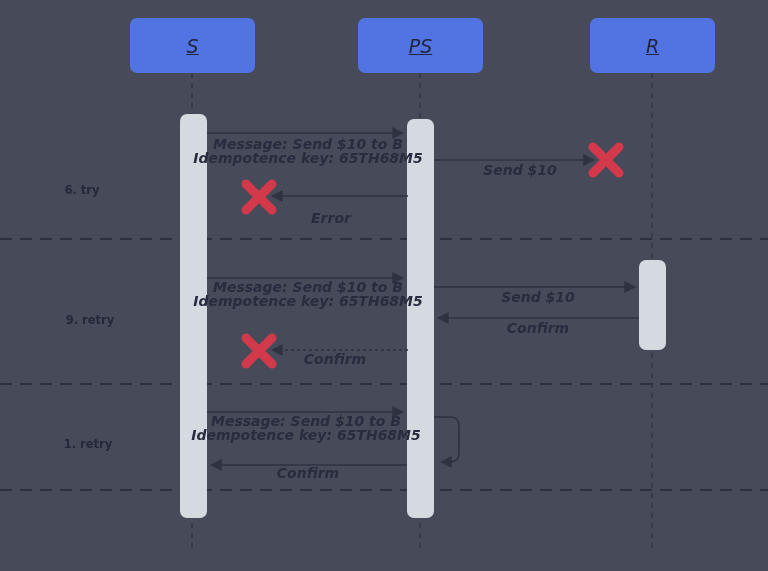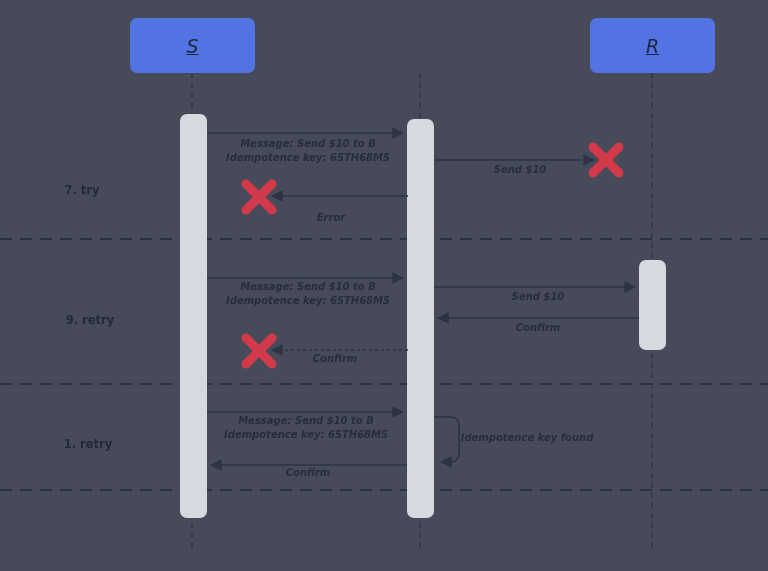--- a/index.html
+++ b/index.html
@@ -22,21 +22,21 @@
   .p-r  { left:590px; }
   .activation {
     position:absolute; width:27px; background:#d5d9e0;
     border-radius:7px; z-index:1;
   }
   .act-s  { left:180px; top:114px; height:404px; }
   .act-ps { left:407px; top:119px; height:399px; }
   .act-r  { left:639px; top:260px; height:90px; }
   .label {
     position:absolute; z-index:4; transform:translate(-50%,-50%);
-    color:#272c3e; font-size:10px; font-style:italic; font-weight:700;
+    color:#272c3e; font-size:14px; font-style:italic; font-weight:700;
     white-space:nowrap; text-align:center; line-height:14px;
   }
   .phase {
     position:absolute; z-index:4; transform:translate(-50%,-50%);
     color:#23283a; font-size:11.5px; font-weight:700; white-space:nowrap;
   }
   .arrows { z-index:2; }
   .lifelines { z-index:0; }
 </style>
 </head>
@@ -86,25 +86,28 @@
     </g>
 
     <line x1="207" y1="412" x2="403" y2="412" stroke="#2e3342" stroke-width="1.7" marker-end="url(#arr)"></line>
     <path d="M434,417 H450 Q459,417 459,426 V453 Q459,462 450,462 H441" fill="none" stroke="#2e3342" stroke-width="1.7" marker-end="url(#arr)"></path>
     <line x1="407" y1="465" x2="211" y2="465" stroke="#2e3342" stroke-width="1.7" marker-end="url(#arr)"></line>
   </svg>
 
   <div class="participant p-s">
     <span>S</span>
   </div>
+  <div class="participant p-ps">
+    <span>PS</span>
+  </div>
   <div class="participant p-r">
     <span>R</span>
   </div>
 
-  <div class="phase" style="left:82px; top:190px;">7. try</div>
+  <div class="phase" style="left:82px; top:190px;">6. try</div>
   <div class="phase" style="left:90px; top:320px;">9. retry</div>
   <div class="phase" style="left:88px; top:444px;">1. retry</div>
 
   <div class="label" style="left:308px; top:151px;">
     <div>Message: Send $10 to B</div>
     <div>Idempotence key: 65TH68M5</div>
   </div>
   <div class="label" style="left:520px; top:170px;">Send $10</div>
   <div class="label" style="left:331px; top:218px;">Error</div>
 
@@ -113,16 +116,15 @@
     <div>Idempotence key: 65TH68M5</div>
   </div>
   <div class="label" style="left:538px; top:297px;">Send $10</div>
   <div class="label" style="left:538px; top:328px;">Confirm</div>
   <div class="label" style="left:335px; top:359px;">Confirm</div>
 
   <div class="label" style="left:306px; top:428px;">
     <div>Message: Send $10 to B</div>
     <div>Idempotence key: 65TH68M5</div>
   </div>
-  <div class="label" style="left:527px; top:438px;">Idempotence key found</div>
   <div class="label" style="left:308px; top:473px;">Confirm</div>
 
 </div>
 
 </body></html>

